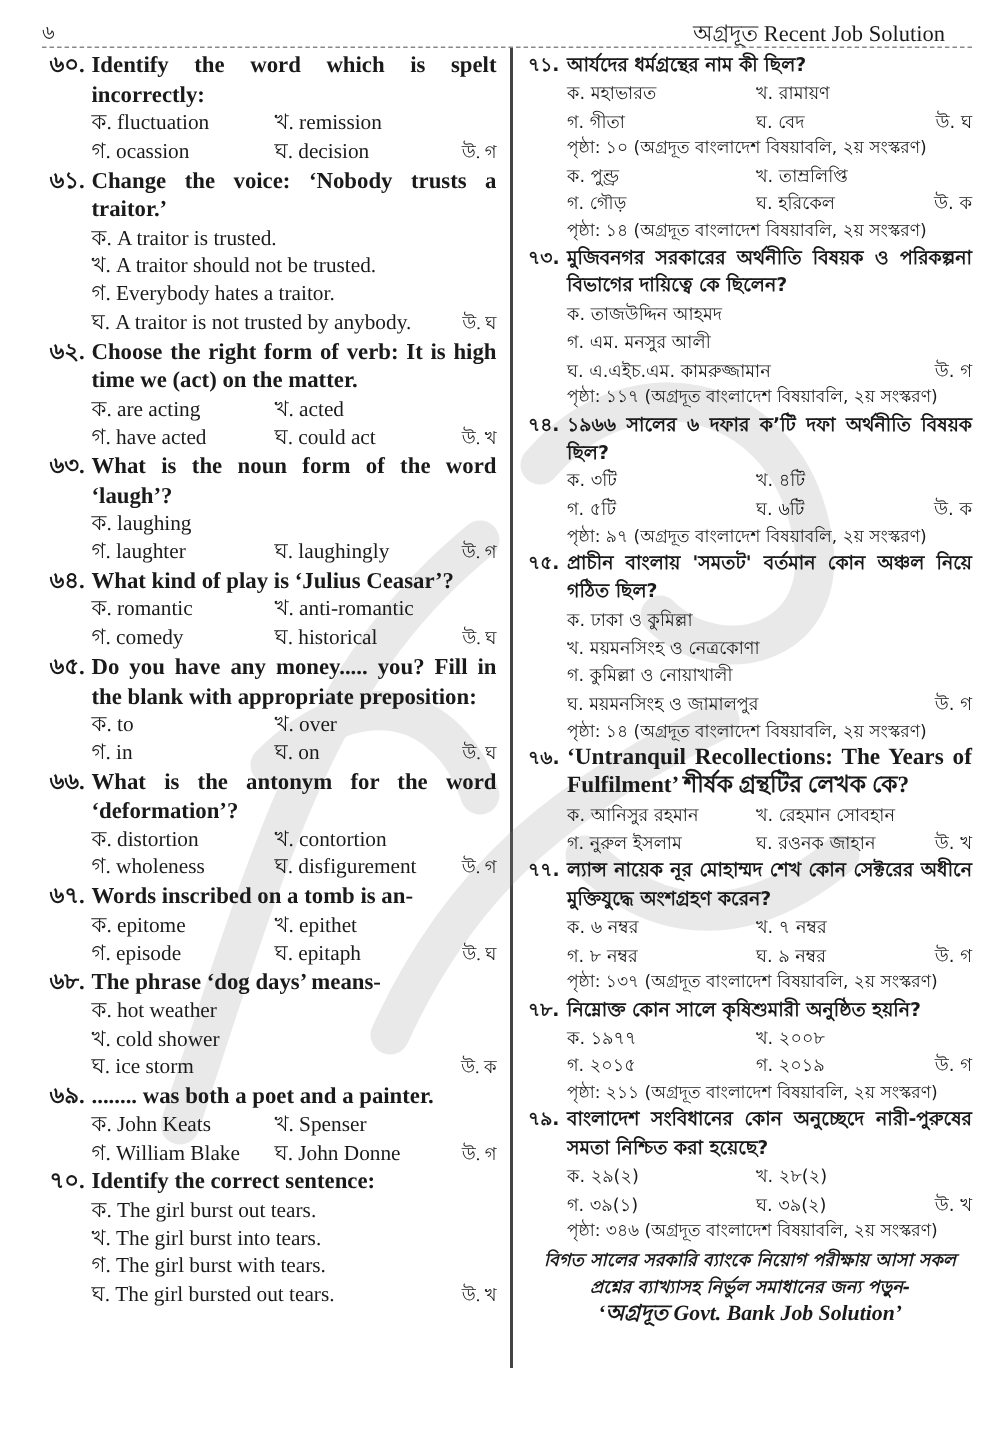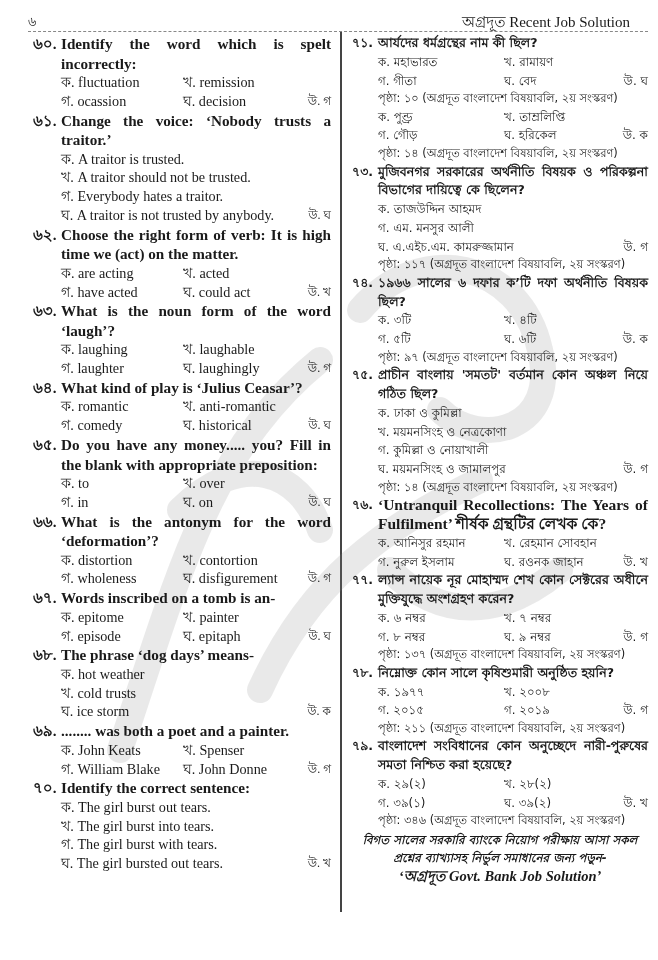--- a/index.html
+++ b/index.html
@@ -103,21 +103,20 @@
         </div>
       </div>
       <div class="q">
         <div class="qhead">
           <span class="qnum">৬৩.</span>
           <span class="qtext">What is the noun form of the word ‘laugh’?</span>
         </div>
         <div class="opts">
           <div class="row">
             <span class="o1">ক. laughing</span>
-            <span class="o2">খ. laughable</span>
           </div>
           <div class="row">
             <span class="o1">গ. laughter</span>
             <span class="o2">ঘ. laughingly</span>
             <span class="ans">উ. গ</span>
           </div>
         </div>
       </div>
       <div class="q">
         <div class="qhead">
@@ -171,37 +170,37 @@
         </div>
       </div>
       <div class="q">
         <div class="qhead">
           <span class="qnum">৬৭.</span>
           <span class="qtext">Words inscribed on a tomb is an-</span>
         </div>
         <div class="opts">
           <div class="row">
             <span class="o1">ক. epitome</span>
-            <span class="o2">খ. painter</span>
+            <span class="o2">খ. epithet</span>
           </div>
           <div class="row">
             <span class="o1">গ. episode</span>
             <span class="o2">ঘ. epitaph</span>
             <span class="ans">উ. ঘ</span>
           </div>
         </div>
       </div>
       <div class="q">
         <div class="qhead">
           <span class="qnum">৬৮.</span>
           <span class="qtext">The phrase ‘dog days’ means-</span>
         </div>
         <div class="opts">
           <div class="row single"><span>ক. hot weather</span></div>
-          <div class="row single"><span>খ. cold trusts</span></div>
+          <div class="row single"><span>খ. cold shower</span></div>
           <div class="row single"><span>ঘ. ice storm</span><span class="ans">উ. ক</span></div>
         </div>
       </div>
       <div class="q">
         <div class="qhead">
           <span class="qnum">৬৯.</span>
           <span class="qtext">........ was both a poet and a painter.</span>
         </div>
         <div class="opts">
           <div class="row">

